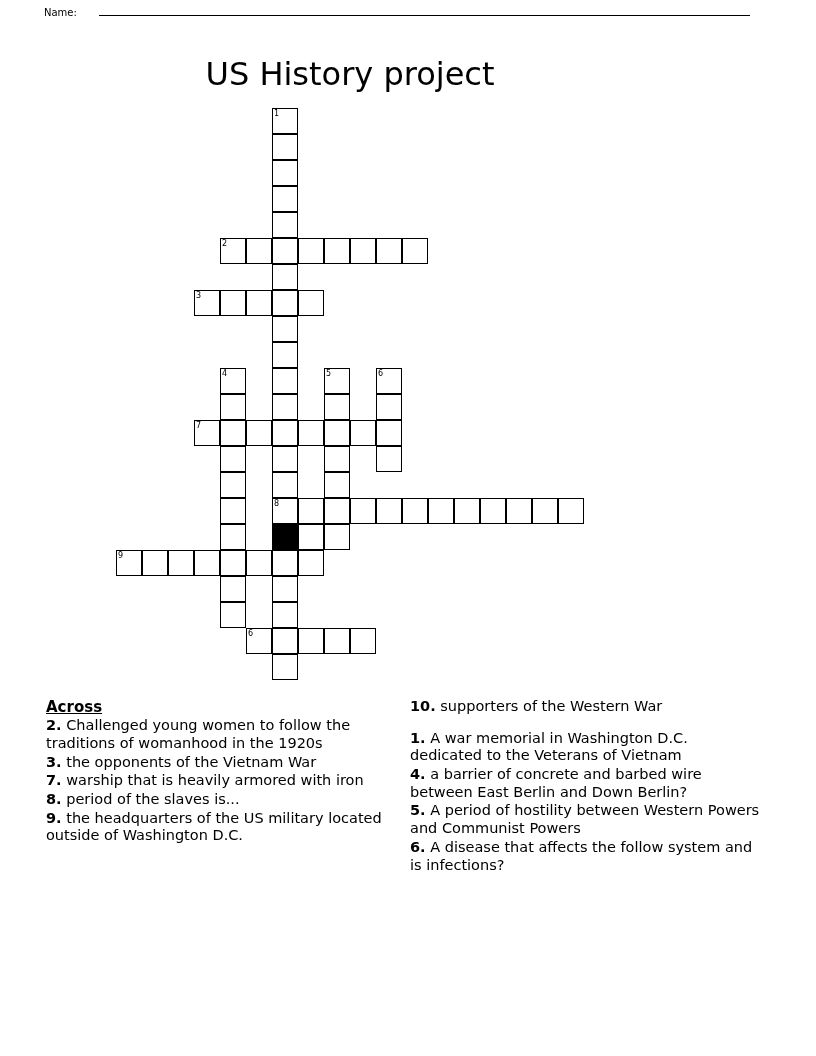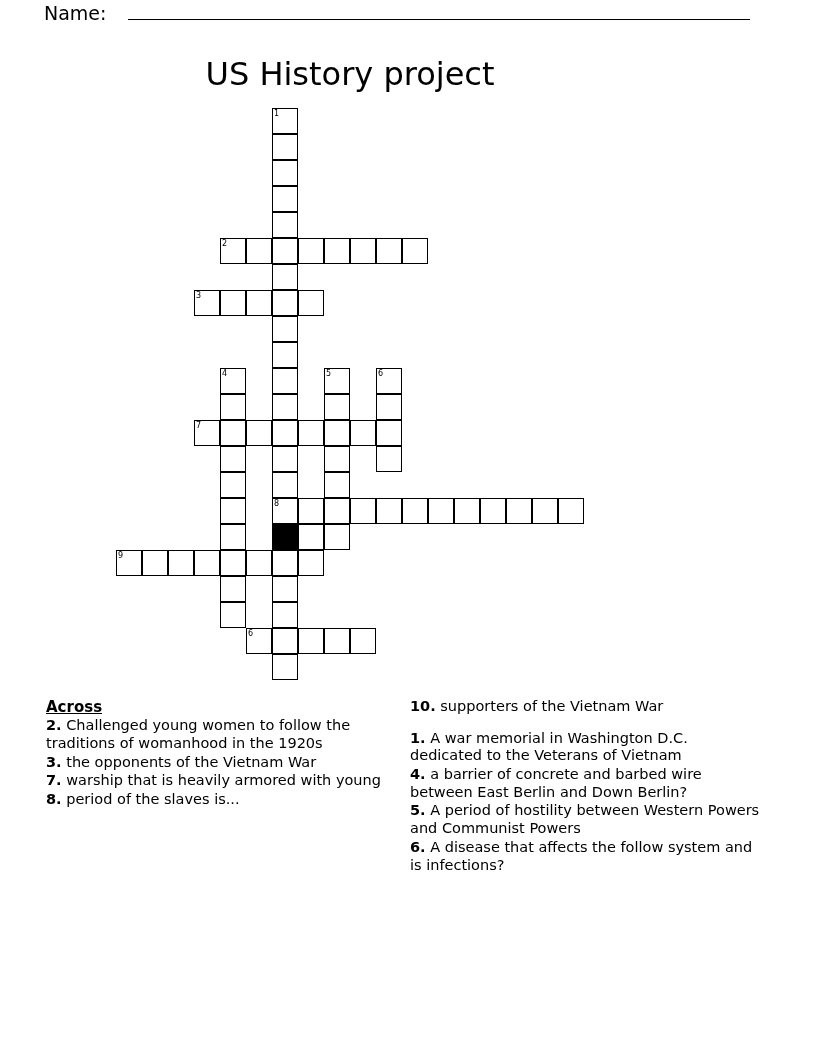--- a/index.html
+++ b/index.html
@@ -25,21 +25,21 @@
   }
 
   
   .name-row {
     position: absolute;
     left: 44px;
     top: 2px;
     width: 706px;
     display: flex;
     align-items: baseline;
-    font-size: 19px;
+    font-size: 10px;
     gap: 20px;
   }
   .name-label {
     white-space: nowrap;
     margin-right: 2px;
   }
   .name-rule {
     flex: 1 1 auto;
     border-bottom: 1px solid #000;
     height: 13px;
@@ -232,25 +232,26 @@
       <div class="cell" style="left: 324px; top: 520px;"></div>
       <div class="cell" style="left: 350px; top: 520px;"></div>
       <div class="cell" style="left: 272px; top: 546px;"></div>
     </div>
 
   <div class="clues">
     <div class="col col-left">
       <span class="clue-heading">Across</span>
       <span class="clue"><b>2.</b> <span>Challenged young women to follow the traditions of womanhood in the 1920s</span></span>
       <span class="clue"><b>3.</b> <span>the opponents of the Vietnam War</span></span>
-      <span class="clue"><b>7.</b> <span>warship that is heavily armored with young</span></span>
+      <span class="clue"><b>7.</b> <span>warship that is heavily armored with iron</span></span>
       <span class="clue"><b>8.</b> <span>period of the slaves is...</span></span>
+      <span class="clue"><b>9.</b> <span>the headquarters of the US military located outside of Washington D.C.</span></span>
     </div>
     <div class="col col-right">
-      <span class="clue"><b>10.</b> <span>supporters of the Vietnam War</span></span>
+      <span class="clue"><b>10.</b> <span>supporters of the Western War</span></span>
       <span class="spacer-13"></span>
       <span class="clue"><b>1.</b> <span>A war memorial in Washington D.C. dedicated to the Veterans of Vietnam</span></span>
       <span class="clue"><b>4.</b> <span>a barrier of concrete and barbed wire between East Berlin and Down Berlin?</span></span>
       <span class="clue"><b>5.</b> <span>A period of hostility between Western Powers and Communist Powers</span></span>
       <span class="clue"><b>6.</b> <span>A disease that affects the follow system and is infections?</span></span>
     </div>
   </div>
 
 </div>
 

